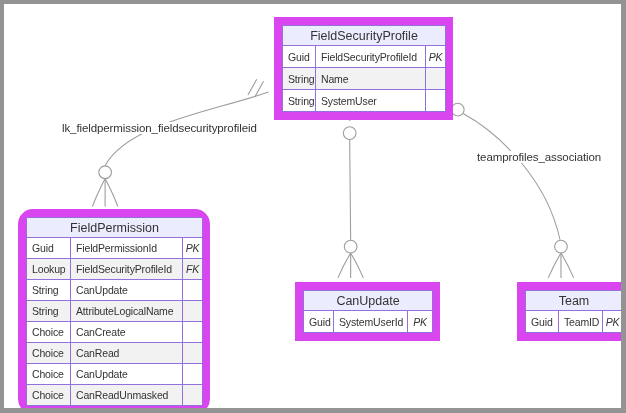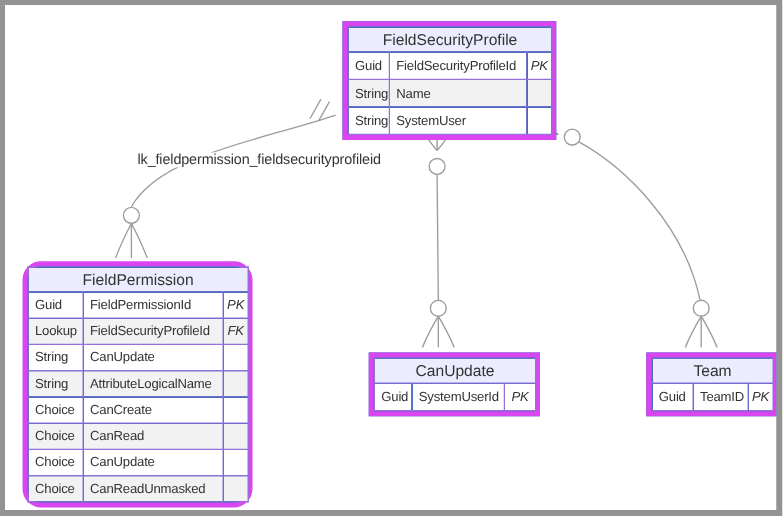--- a/index.html
+++ b/index.html
@@ -5,39 +5,39 @@
   html,body{margin:0;padding:0;background:#fff;}
   .frame{
     position:relative;width:626px;height:413px;box-sizing:border-box;
     border:5px solid #939393;border-top-width:4px;border-left-width:4px;
     background:#ffffff;font-family:"Liberation Sans",sans-serif;overflow:hidden;
   }
   .edges{position:absolute;left:0;top:0;width:100%;height:100%;}
   .edge{fill:none;stroke:#9c9c9c;stroke-width:1.1;}
   .marker-circle{fill:#ffffff;stroke:#9c9c9c;stroke-width:1.1;}
   .entity{
-    position:absolute;background:#0369a1;border:4px solid #d946ef;
+    position:absolute;background:#eab308;border:8px solid #d946ef;
   }
   .entity table{border-collapse:collapse;width:100%;table-layout:fixed;}
   .entity th{
     background:#ECECFF;color:#333;font-weight:normal;font-size:12.5px;
     height:19px;text-align:center;border:1px solid #9370DB;padding:0 2px;
     overflow:hidden;white-space:nowrap;
   }
   .entity td{
     color:#333;font-size:10.5px;border:1px solid #9370DB;padding:0 0 0 5px;
     white-space:nowrap;overflow:hidden;letter-spacing:-0.15px;background:#fff;
   }
   .entity tbody tr:nth-child(even) td{background:#f2f2f2;}
   .entity td.key{text-align:center;padding:0 2px;font-style:italic;}
   .r21 td{height:20px;}
   .r22 td{height:21px;}
   .rel-label{
     position:absolute;font-size:11.5px;color:#333;background:#ffffff;
-    padding:0 2px;white-space:nowrap;letter-spacing:-0.1px;margin-left:48px;
+    padding:0 2px;white-space:nowrap;letter-spacing:-0.1px;
   }
 </style>
 </head>
 <body>
 
 <div class="frame">
 
   <svg class="edges" viewBox="0 0 626 413" xmlns="http://www.w3.org/2000/svg">
 
     <g>
@@ -214,14 +214,15 @@
         <tr>
           <td>Guid</td>
           <td>TeamID</td>
           <td class="key">PK</td>
         </tr>
       </tbody>
     </table>
   </div>
 
   <div class="rel-label" style="left:56px;top:118px;">lk_fieldpermission_fieldsecurityprofileid</div>
+  <div class="rel-label" style="left:471px;top:147px;">teamprofiles_association</div>
 
 </div>
 
 </body></html>

